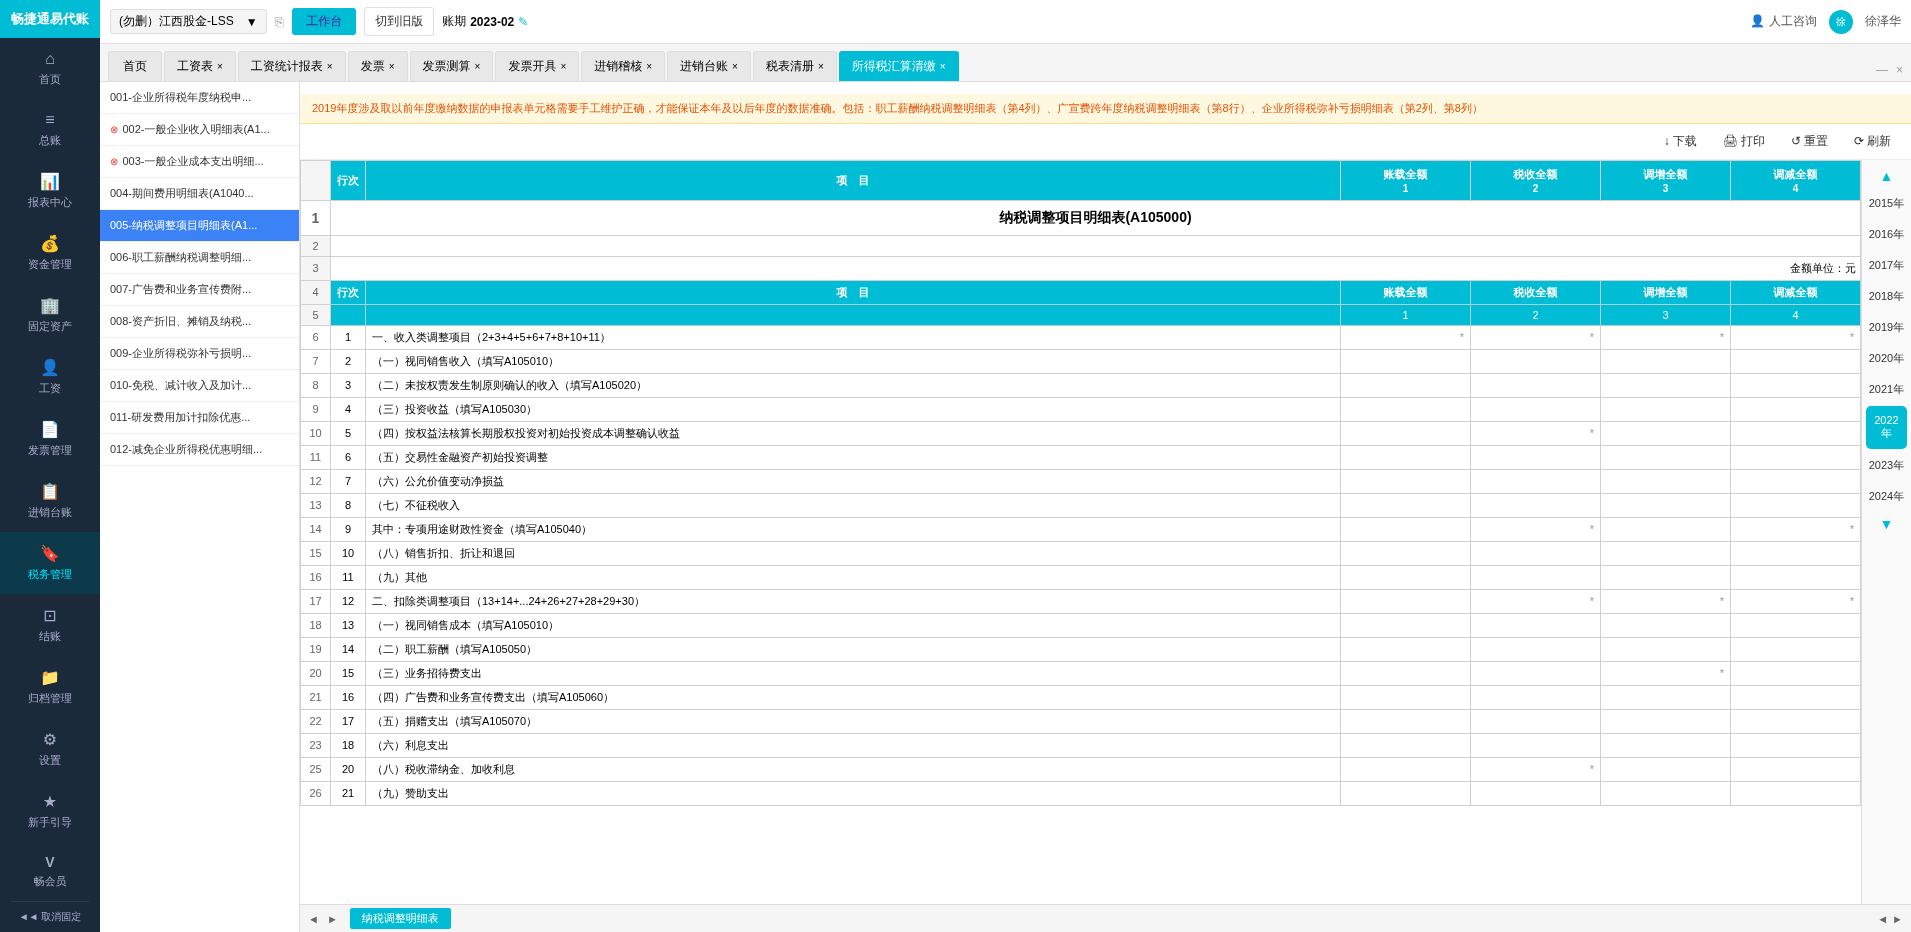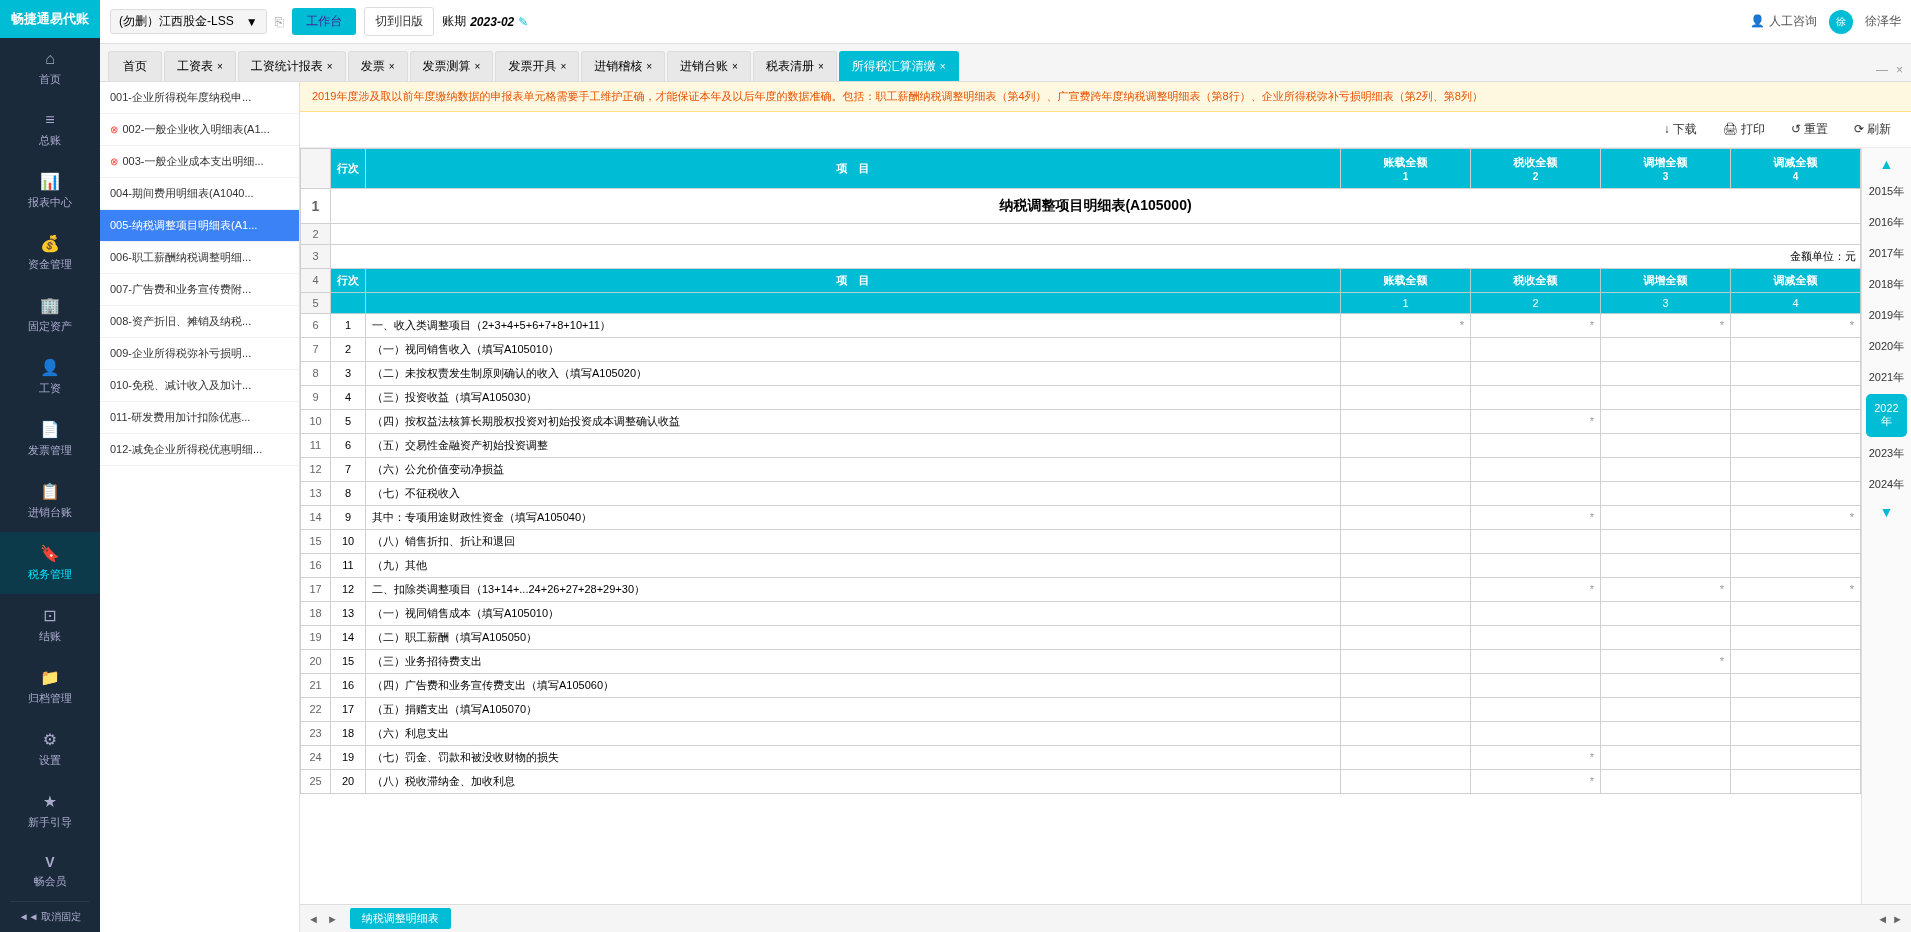--- a/index.html
+++ b/index.html
@@ -37,21 +37,21 @@
     
     .left-panel { width: 200px; border-right: 1px solid #e0e0e0; overflow-y: auto; flex-shrink: 0; background: #fff; }
     .left-panel-item { padding: 8px 10px; cursor: pointer; font-size: 11px; border-bottom: 1px solid #f0f0f0; color: #333; display: flex; align-items: center; gap: 4px; }
     .left-panel-item.active { background: #3b82f6; color: white; }
     .left-panel-item .error { color: #f44336; font-size: 10px; }
 
     
     .right-panel { flex: 1; display: flex; flex-direction: column; overflow: hidden; position: relative; }
 
     
-    .notice-bar { background: #fff8e1; padding: 6px 12px; font-size: 11px; color: #e65100; border-bottom: 1px solid #ffe082; line-height: 1.5; flex-shrink: 0; }
+    .notice-bar { background: #fff8e1; padding: 6px 12px; font-size: 11px; color: #e65100; border-bottom: 1px solid #ffe082; line-height: 1.5; flex-shrink: 0; margin-top: 12px; }
 
     
     .toolbar { display: flex; justify-content: flex-end; padding: 6px 12px; gap: 10px; border-bottom: 1px solid #eee; flex-shrink: 0; background: #fff; align-items: center; }
     .toolbar-btn { display: flex; align-items: center; gap: 3px; cursor: pointer; color: #333; font-size: 12px; border: none; background: none; padding: 3px 8px; }
 
     
     .table-wrapper { flex: 1; overflow: auto; position: relative; }
     .spreadsheet { border-collapse: collapse; width: 100%; min-width: 900px; }
     .spreadsheet th, .spreadsheet td { border: 1px solid #d0d0d0; padding: 4px 6px; font-size: 11px; white-space: nowrap; }
     .spreadsheet .row-num { width: 30px; text-align: center; background: #f5f5f5; color: #666; }
@@ -144,21 +144,21 @@
   <div class="top-header">
     <div class="company-select">
       <span>(勿删）江西股金-LSS</span>
       <span>▼</span>
     </div>
     <span style="color:#999; cursor:pointer;">⎘</span>
     <button class="btn-worktable">工作台</button>
     <button class="btn-old">切到旧版</button>
     <div class="period">
       <span>账期</span>
-      <span style="font-weight:bold;font-style:italic;">2023-02</span>
+      <span style="font-weight:bold;">2023-02</span>
       <span style="color:#00bcd4; cursor:pointer;">✎</span>
     </div>
     <div class="header-right">
       <span style="cursor:pointer; color:#555;">
         <span>👤</span>
         <span>人工咨询</span>
       </span>
       <span style="width:24px;height:24px;background:#00bcd4;border-radius:50%;display:inline-flex;align-items:center;justify-content:center;color:white;font-size:10px;">徐</span>
       <span style="cursor:pointer;">徐泽华</span>
     </div>
@@ -464,34 +464,34 @@
                 <tr class="data-row">
     <td class="row-num">23</td>
     <td class="hang-col">18</td>
     <td class="item-col">（六）利息支出</td>
     <td class="num-col"></td>
     <td class="num-col"></td>
     <td class="num-col"></td>
     <td class="num-col"></td>
   </tr>
                 <tr class="data-row">
-    <td class="row-num">24</td>
-    <td class="hang-col">19</td>
-    <td class="item-col">（七）罚金、罚款和被没收财物的损失</td>
-    <td class="num-col"></td>
-    <td class="num-col"><span style="color:#999;">*</span></td>
-    <td class="num-col"></td>
-    <td class="num-col"></td>
-  </tr>
-                <tr class="data-row">
     <td class="row-num">25</td>
     <td class="hang-col">20</td>
     <td class="item-col">（八）税收滞纳金、加收利息</td>
     <td class="num-col"></td>
     <td class="num-col"><span style="color:#999;">*</span></td>
+    <td class="num-col"></td>
+    <td class="num-col"></td>
+  </tr>
+                <tr class="data-row">
+    <td class="row-num">26</td>
+    <td class="hang-col">21</td>
+    <td class="item-col">（九）赞助支出</td>
+    <td class="num-col"></td>
+    <td class="num-col"></td>
     <td class="num-col"></td>
     <td class="num-col"></td>
   </tr>
               </tbody>
           </table>
         </div>
 
         <div class="year-panel">
           <div class="year-arrow">▲</div>
           <div class="year-item">2015年</div>

